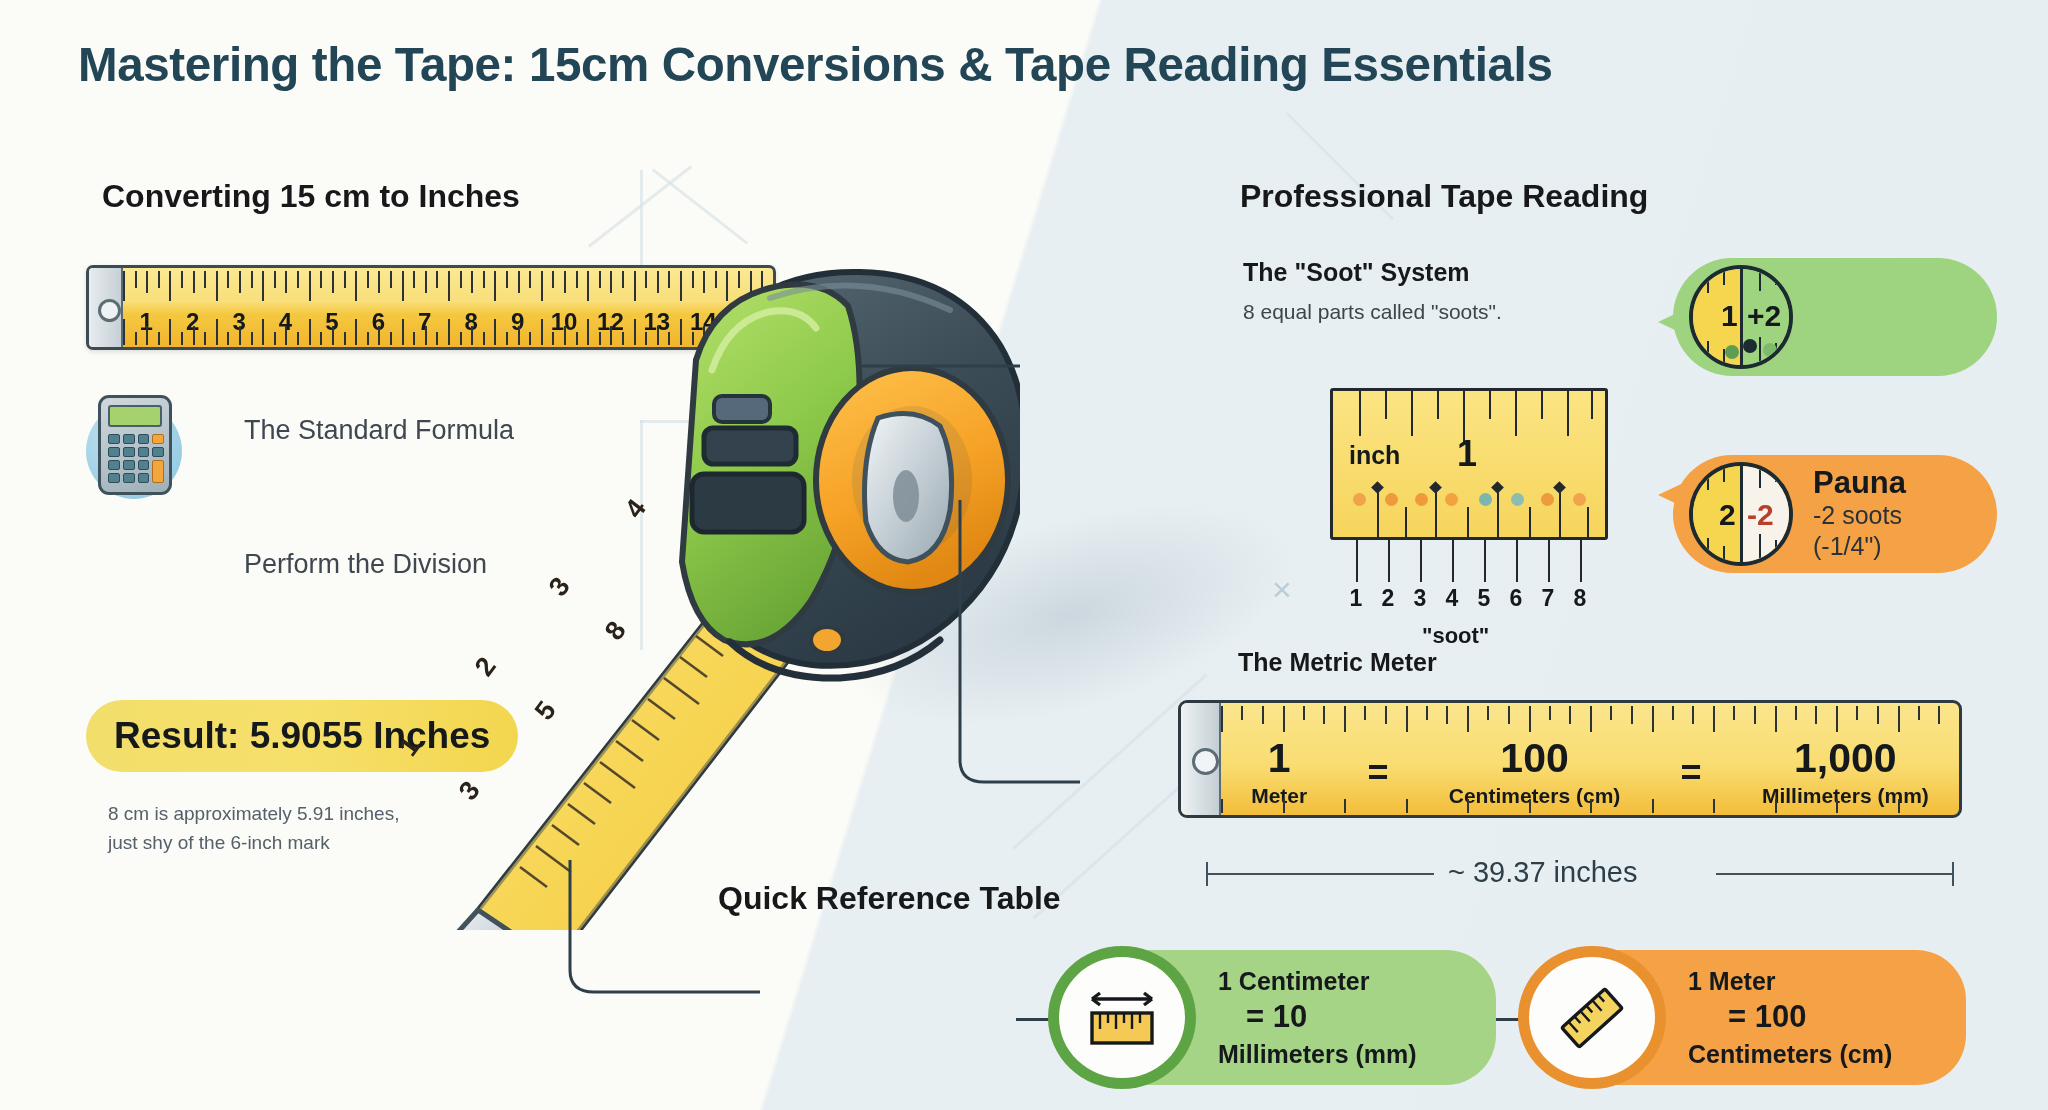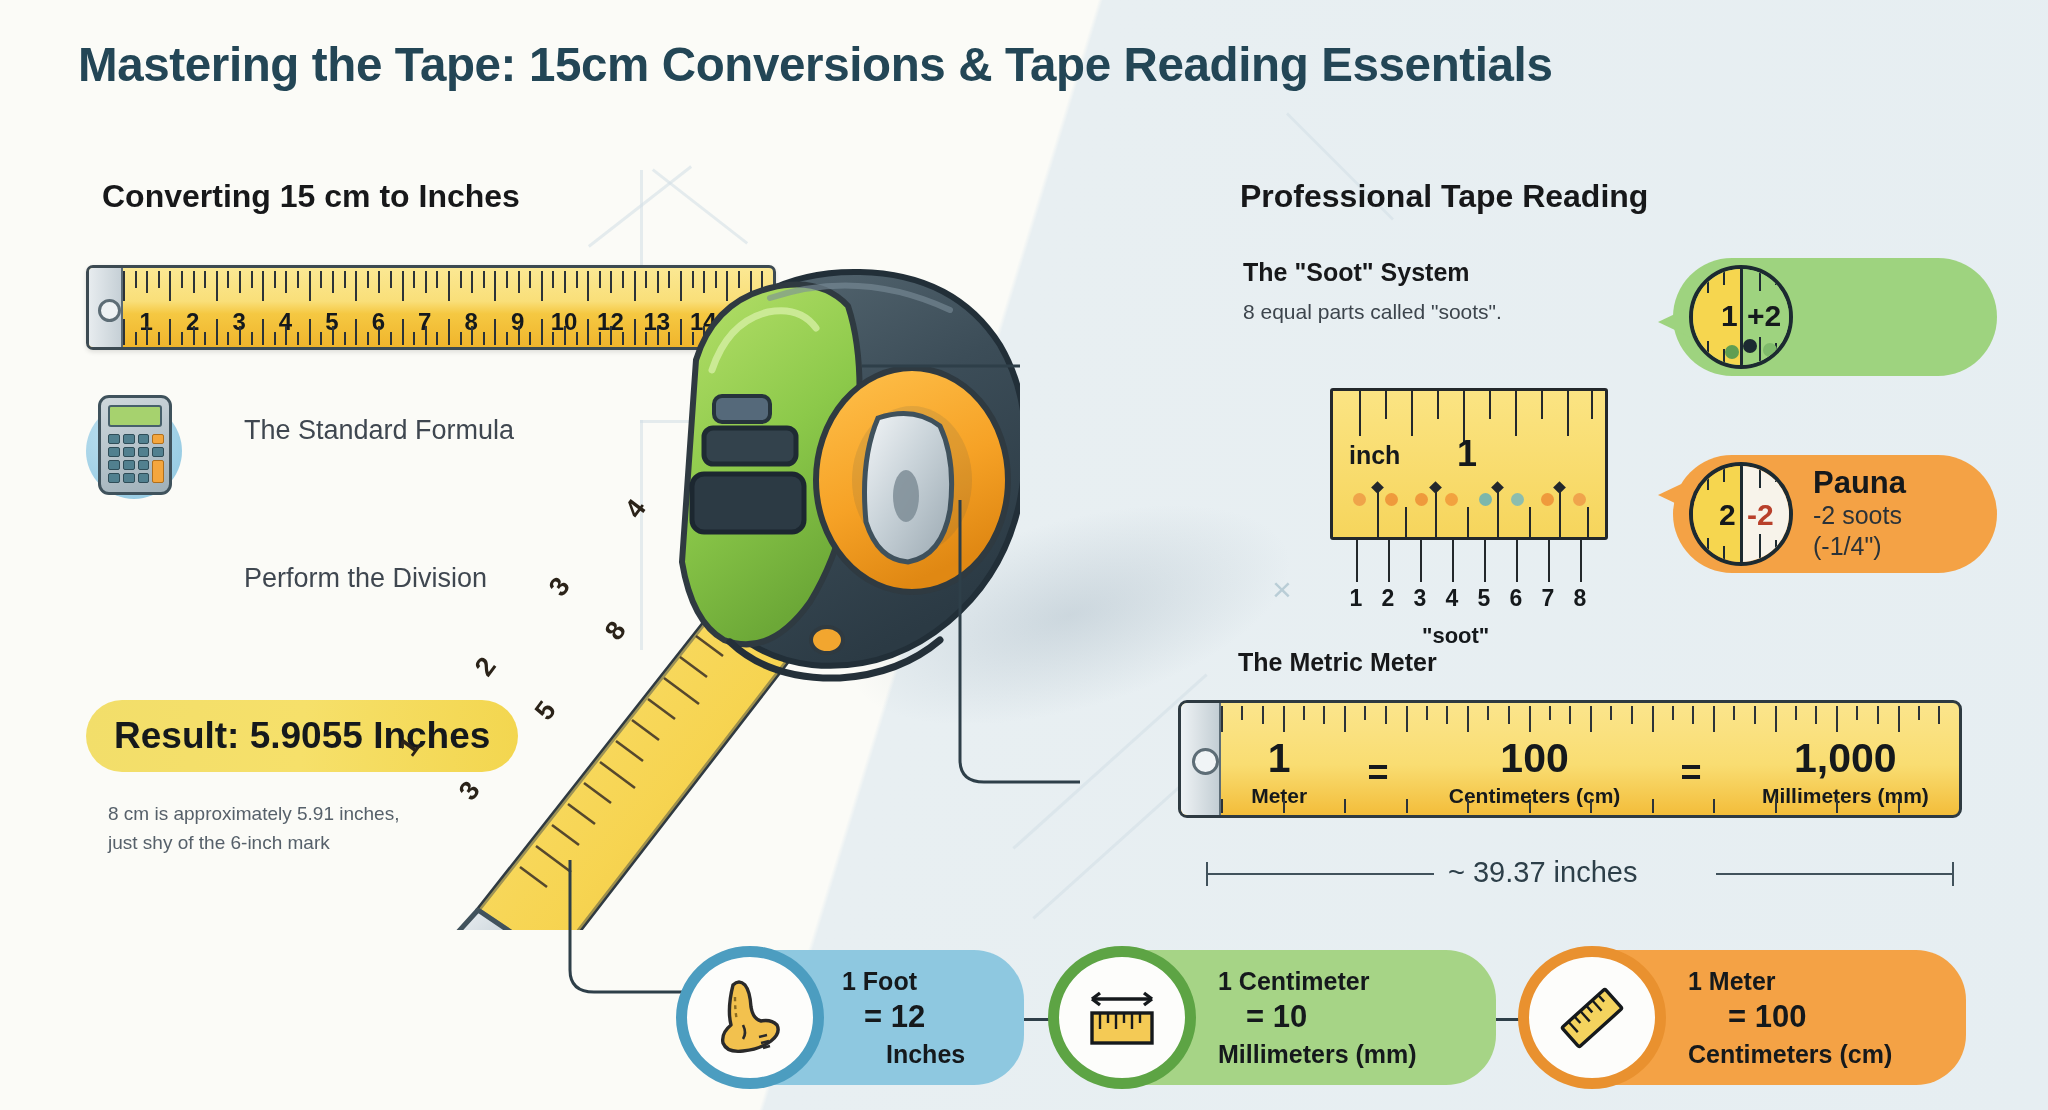--- a/index.html
+++ b/index.html
@@ -392,21 +392,21 @@
           <b class="o tall"></b>
         <b></b>
           <b></b>
           <b></b>
       </div>
     </div>
   </div>
 
   <div class="lbl" style="left:244px;top:415px;">The Standard Formula</div>
 
-  <div class="lbl" style="left:244px;top:563px;">Perform the Division</div>
+  <div class="lbl" style="left:244px;top:549px;">Perform the Division</div>
 
   <div class="result-pill" style="left:86px;top:700px;height:72px;">Result: 5.9055 Inches</div>
 
   <div class="note" style="left:108px;top:800px;">
     <div>8 cm is approximately 5.91 inches,</div>
     <div>just shy of the 6-inch mark</div>
   </div>
 
   <div class="tape-shadow" style="left:840px;top:520px;width:460px;height:190px;transform:rotate(-16deg);"></div>
 
@@ -759,39 +759,25 @@
         </span>
     </div>
   </div>
 
   <div class="dimcap" style="left:1206px;top:862px;height:24px;"></div>
   <div class="dimline" style="left:1206px;top:873px;width:228px;"></div>
   <div class="dimtxt" style="left:1448px;top:856px;">~ 39.37 inches</div>
   <div class="dimline" style="left:1716px;top:873px;width:238px;"></div>
   <div class="dimcap" style="left:1952px;top:862px;height:24px;"></div>
 
+  <div class="h2" style="left:718px;top:880px;">Quick Reference Table</div>
 
   <div class="connector" style="left:1016px;top:1018px;width:52px;"></div>
   <div class="connector" style="left:1486px;top:1018px;width:52px;"></div>
 
-  <div class="qcard" style="left:694px;top:950px;width:330px;height:135px;background:#8ec8e0;padding-left:148px;">
-    <div class="badge" style="left:-18px;top:-4px;width:148px;height:143px;border:11px solid #4c9dc0;">
-      <svg width="74" height="78" viewBox="0 0 74 78">
-        <path d="M20 6 Q14 30 18 46 Q8 54 10 64 Q14 74 30 72 Q48 70 58 62 Q68 54 64 46 Q58 40 48 42 Q40 40 38 28 Q37 12 32 6 Q26 0 20 6 Z" fill="#f2c14e" stroke="#2a2a2a" stroke-width="3.4" stroke-linejoin="round"></path>
-        <path d="M22 18 Q22 32 24 42" fill="none" stroke="#8a6a1f" stroke-width="2.4" stroke-dasharray="4 4"></path>
-        <path d="M30 46 Q34 54 30 60" fill="none" stroke="#2a2a2a" stroke-width="2.6"></path>
-        <path d="M46 58 L54 56 M48 64 L56 62 M50 69 L57 67" stroke="#2a2a2a" stroke-width="2.4"></path>
-      </svg>
-    </div>
-    <div class="qtext">
-      <div>1 Foot</div>
-      <div class="eq" style="margin-left:22px;">= 12</div>
-      <div style="margin-left:44px;">Inches</div>
-    </div>
-  </div>
 
   <div class="qcard" style="left:1066px;top:950px;width:430px;height:135px;background:#a6d486;padding-left:152px;">
     <div class="badge" style="left:-18px;top:-4px;width:148px;height:143px;border:11px solid #5da444;">
       <svg width="80" height="70" viewBox="0 0 80 70">
         <path d="M10 16 L70 16" stroke="#15191c" stroke-width="3.4"></path>
         <path d="M10 16 L18 10 M10 16 L18 22" stroke="#15191c" stroke-width="3.4" fill="none"></path>
         <path d="M70 16 L62 10 M70 16 L62 22" stroke="#15191c" stroke-width="3.4" fill="none"></path>
         <rect x="10" y="30" width="60" height="30" fill="#f4ca55" stroke="#15191c" stroke-width="3.4"></rect>
         <g stroke="#15191c" stroke-width="2.4">
           <line x1="18" y1="30" x2="18" y2="46"></line>

